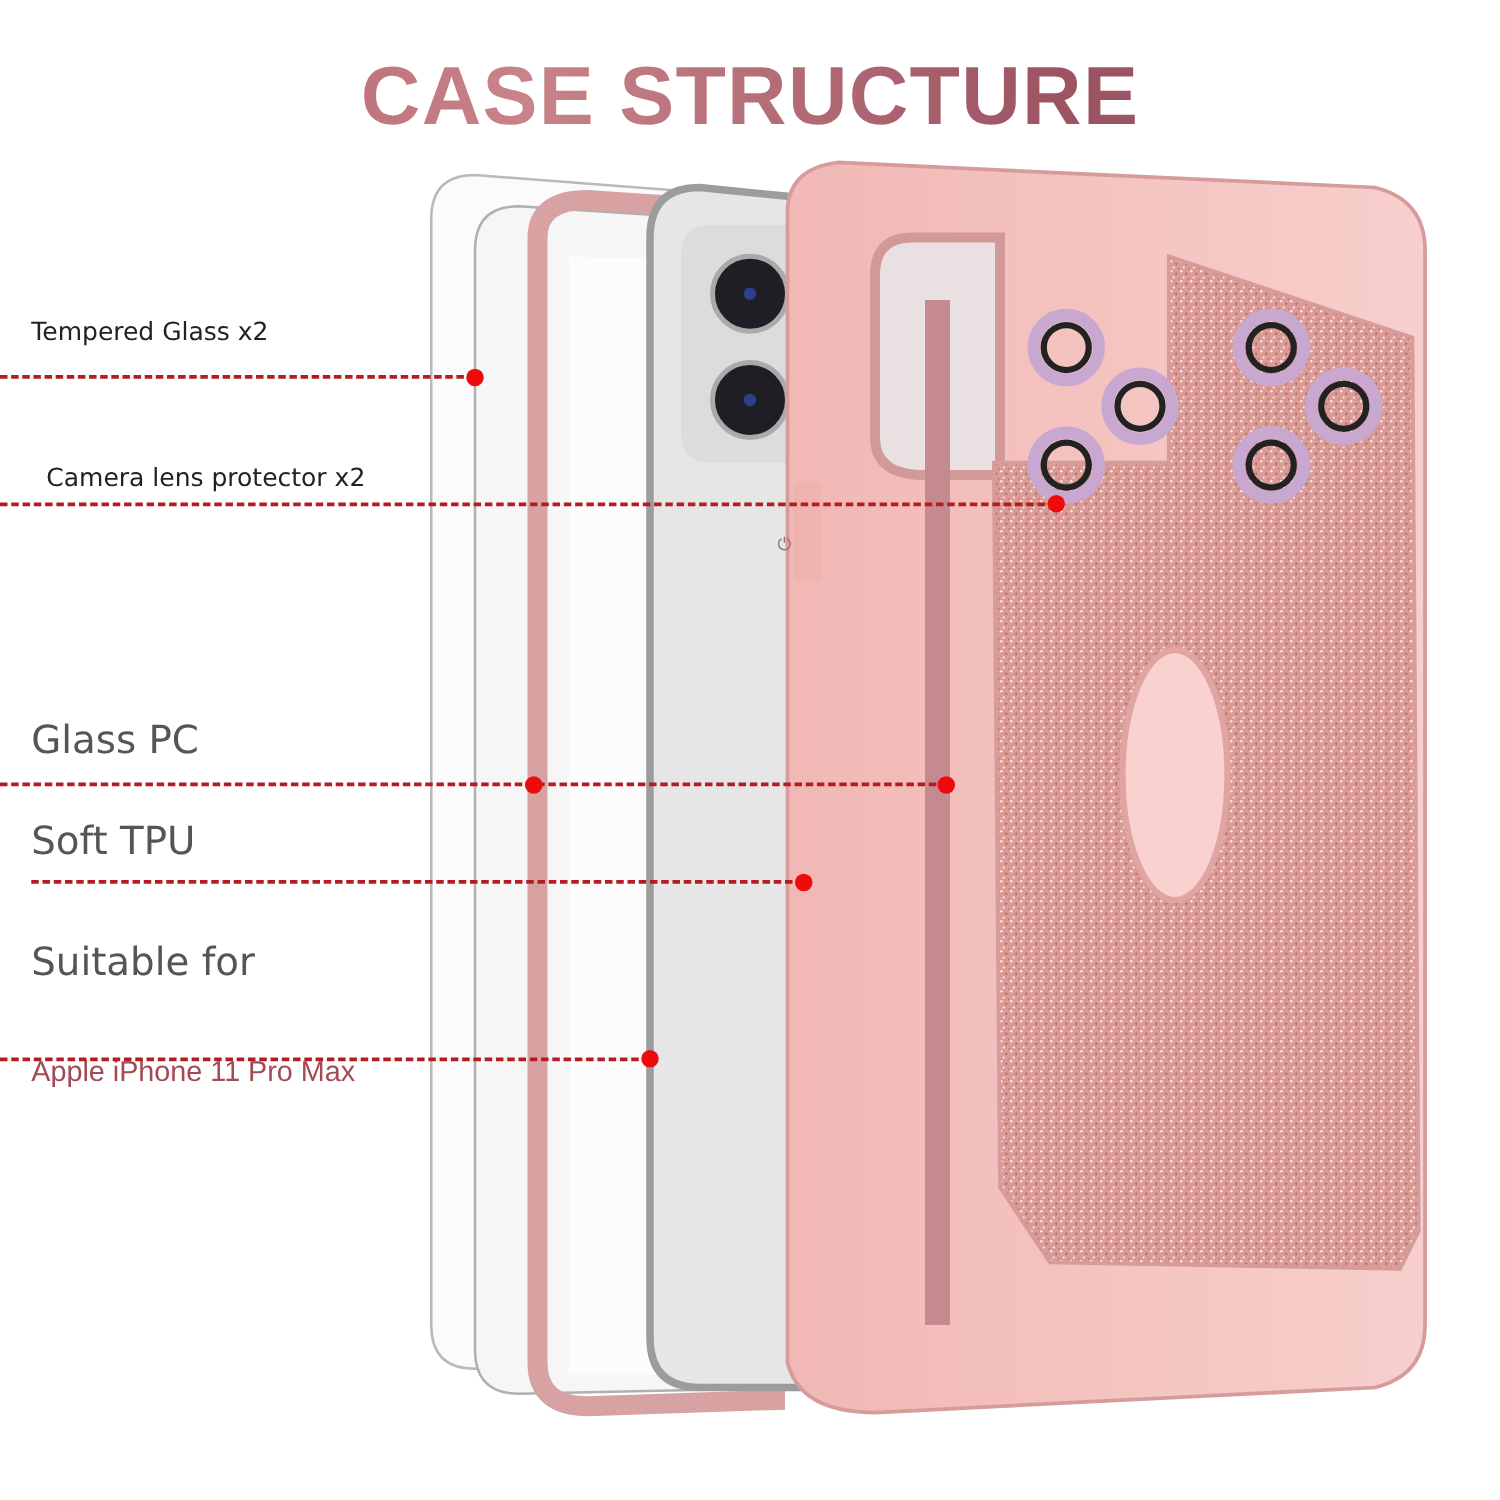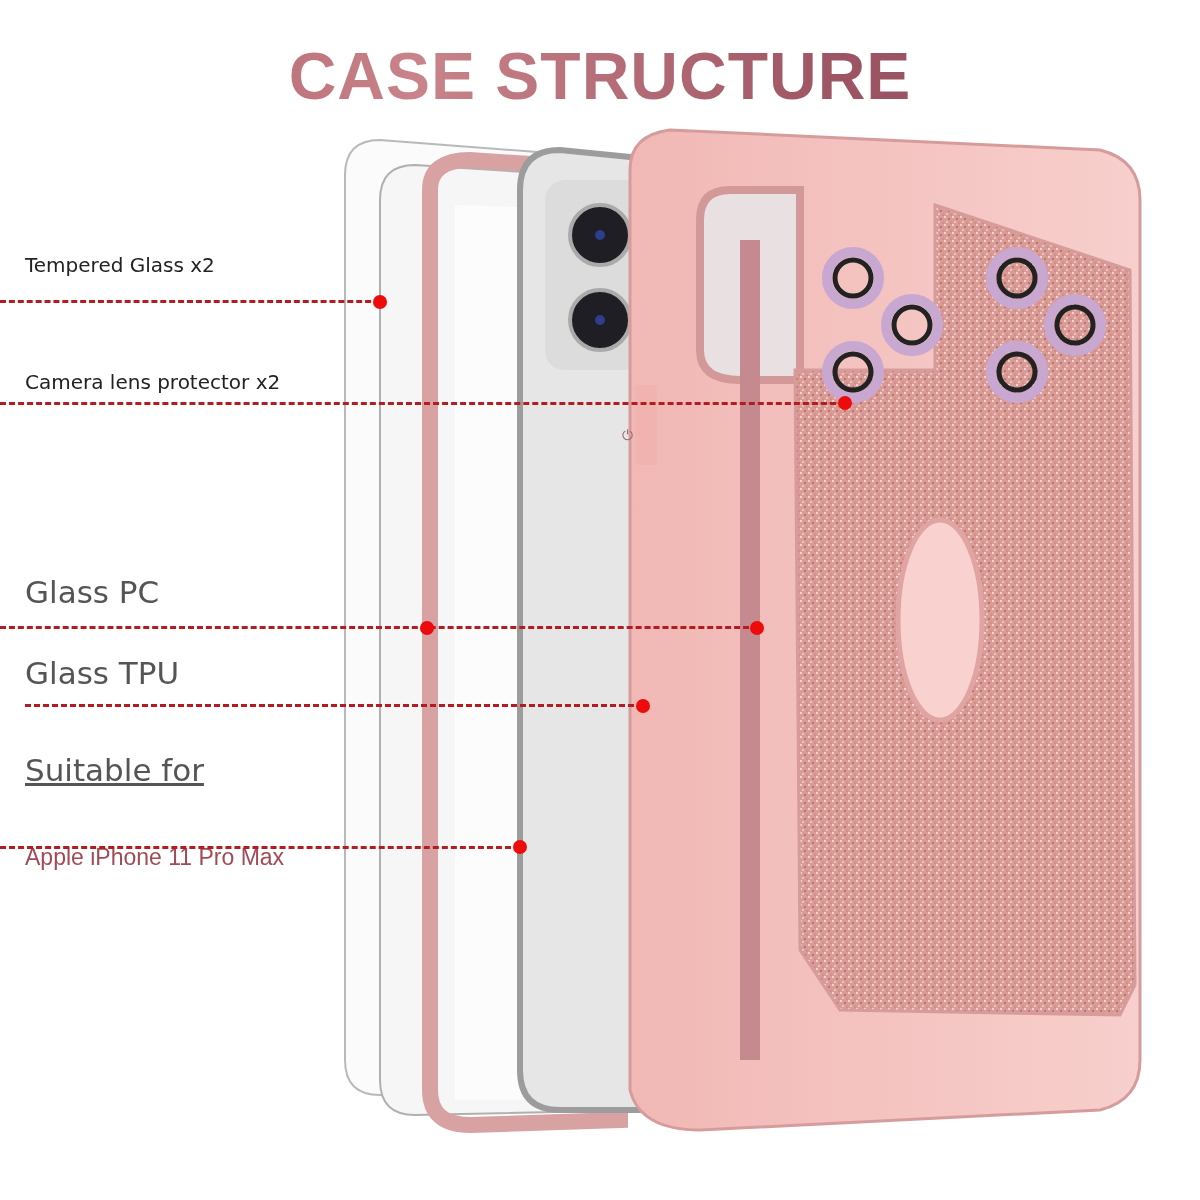--- a/index.html
+++ b/index.html
@@ -88,29 +88,29 @@
     </g>
   </g>
 </svg>
 
 <div class="title">CASE STRUCTURE</div>
 
 <div class="label sm" style="top:253px;">Tempered Glass x2</div>
 <div class="leader" style="top:300px; width:380px;"></div>
 <div class="dot" style="left:380px; top:302px;"></div>
 
-<div class="label sm" style="top:370px;">Camera lens protector x2</div>
+<div class="label sm" style="top:370px;margin-left:12px;">Camera lens protector x2</div>
 <div class="leader" style="top:402px; width:845px;"></div>
 <div class="dot" style="left:845px; top:403px;"></div>
 
 <div class="label lg" style="top:574px;">Glass PC</div>
 <div class="leader" style="top:626px; width:758px;"></div>
 <div class="dot" style="left:427px; top:628px;"></div>
 <div class="dot" style="left:757px; top:628px;"></div>
 
-<div class="label lg" style="top:655px;">Glass TPU</div>
+<div class="label lg" style="top:655px;">Soft TPU</div>
 <div class="leader" style="top:704px; left:25px; width:618px;"></div>
 <div class="dot" style="left:643px; top:706px;"></div>
 
-<div class="label lg" style="top:752px;text-decoration:underline;">Suitable for</div>
+<div class="label lg" style="top:752px;">Suitable for</div>
 <div class="label sub" style="top:844px;">Apple iPhone 11 Pro Max</div>
 <div class="leader" style="top:846px; width:520px;"></div>
 <div class="dot" style="left:520px; top:847px;"></div>
 
 </body></html>

